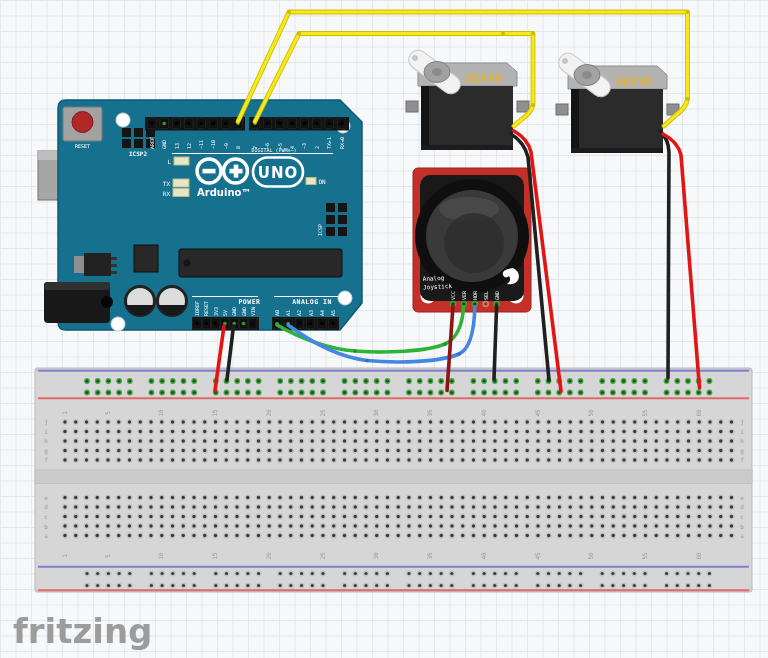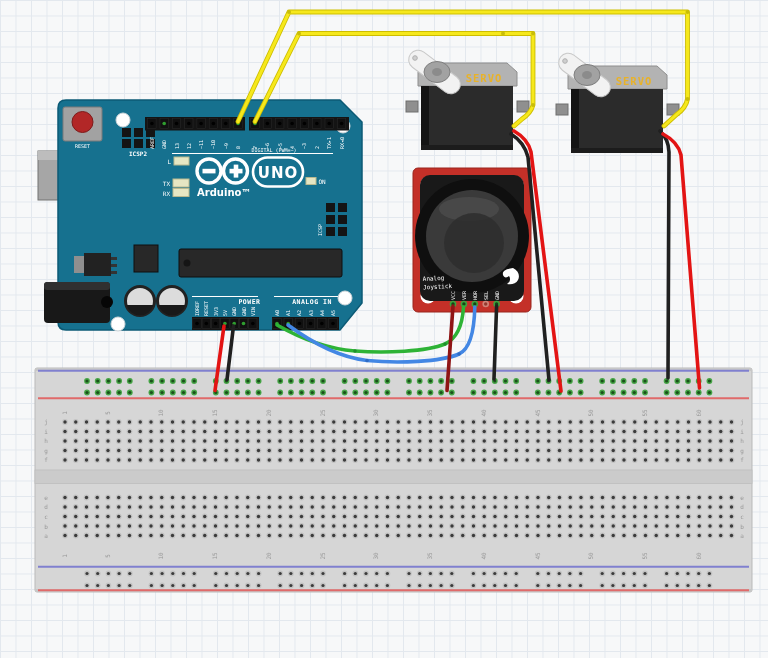--- a/index.html
+++ b/index.html
@@ -2031,13 +2031,14 @@
     <circle cx="503" cy="33.5" r="2" fill="#c9bd08"></circle>
         <circle cx="533" cy="33.5" r="2" fill="#c9bd08"></circle>
     <circle cx="533" cy="105" r="2" fill="#c9bd08"></circle>
     <circle cx="355" cy="351" r="1.8" fill="#1f8f2b"></circle>
         <circle cx="445" cy="344" r="1.8" fill="#1f8f2b"></circle>
     <circle cx="367" cy="360.5" r="1.8" fill="#2f6cc4"></circle>
         <circle cx="459" cy="354" r="1.8" fill="#2f6cc4"></circle>
   </g>
 </svg>
 
+<div class="watermark">fritzing</div>
 </div>
 
 </body></html>

